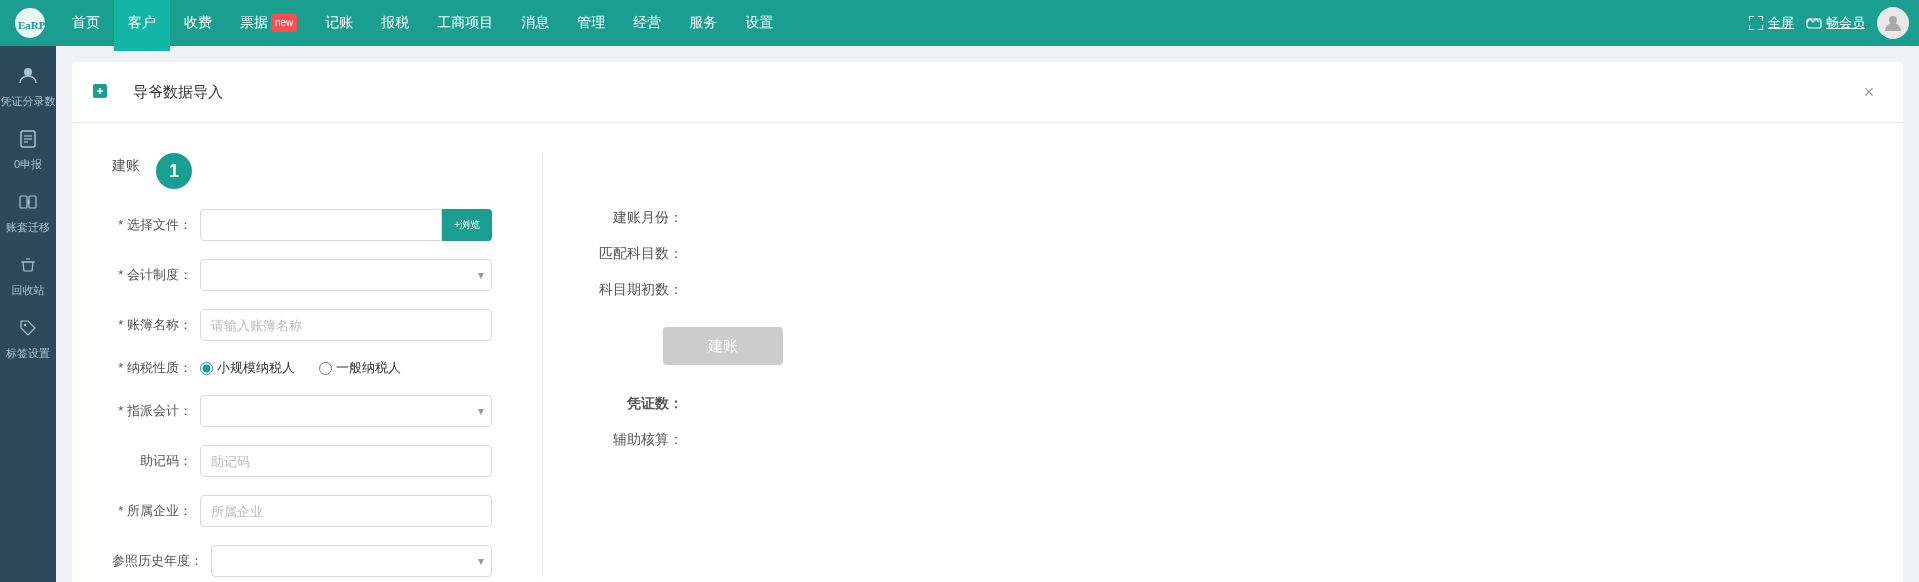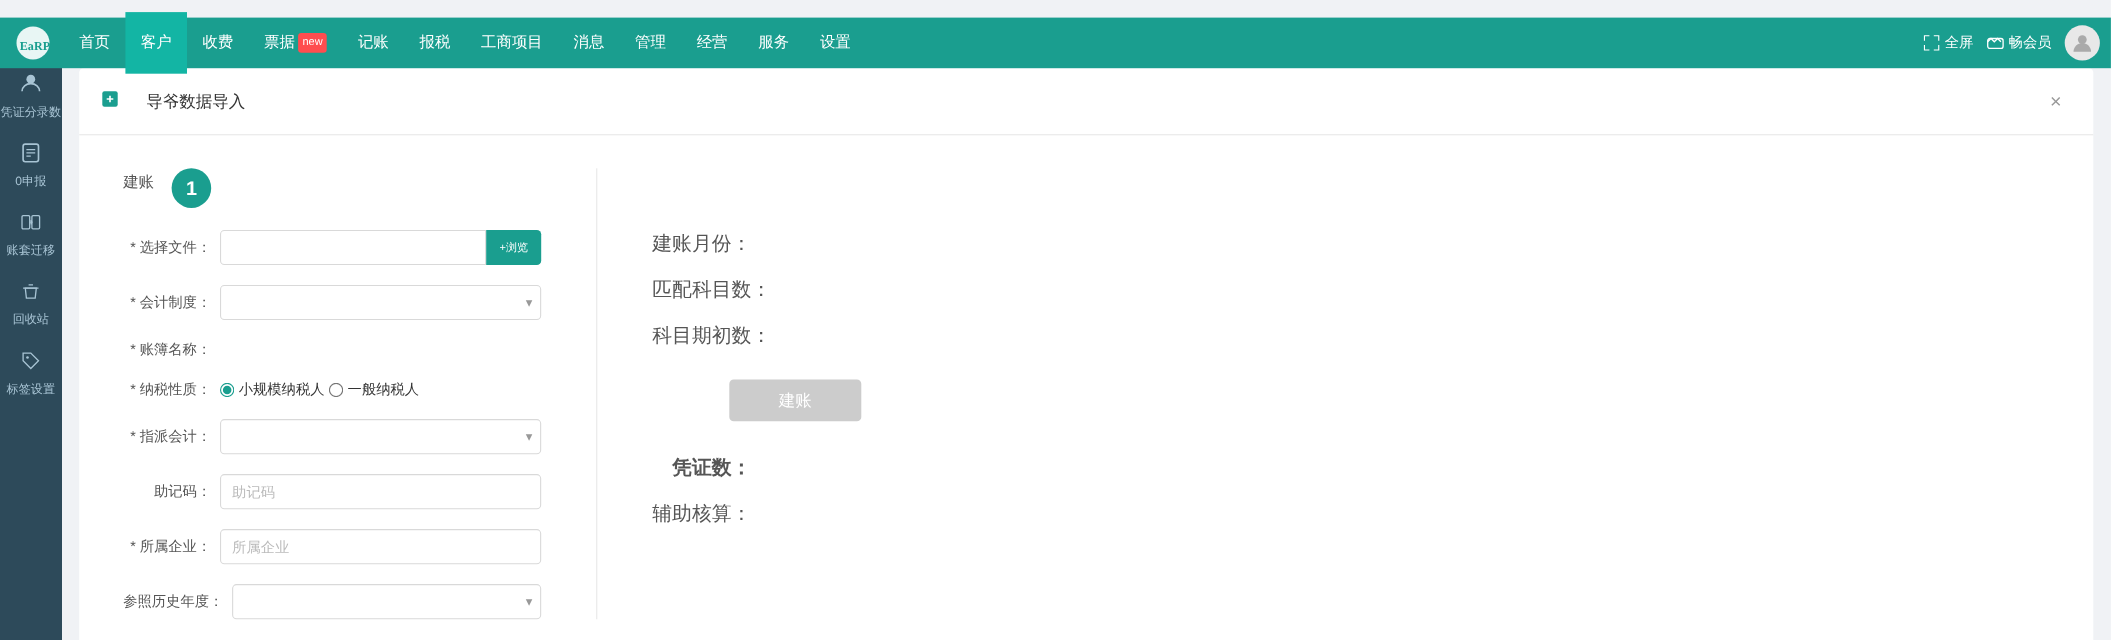--- a/index.html
+++ b/index.html
@@ -1,38 +1,38 @@
 <!DOCTYPE html>
 <html><head>
   <meta charset="utf-8">
   <style>
     * { box-sizing: border-box; margin: 0; padding: 0; }
     body { font-family: "Microsoft YaHei", "PingFang SC", sans-serif; font-size: 13px; background: #f0f2f5; color: #333; }
 
     
     .top-nav {
       display: flex; align-items: center; background: #1a9e8f; height: 46px; padding: 0 10px;
-      position: fixed; top: 16px; left: 0; right: 0; z-index: 100;
+      position: fixed; top: 0; left: 0; right: 0; z-index: 100;
     }
     .top-nav-logo {
       width: 40px; height: 40px; display: flex; align-items: center; justify-content: center;
       margin-right: 8px;
     }
     .top-nav-logo svg { width: 32px; height: 32px; }
     .nav-items { display: flex; align-items: center; flex: 1; }
     .nav-item {
       padding: 0 14px; height: 56px; display: flex; align-items: center; color: #fff;
       cursor: pointer; font-size: 14px; position: relative;
     }
     .nav-item.active { background: #13b5a4; }
     .nav-badge {
       background: #ff4d4f; color: #fff; font-size: 10px; padding: 2px 4px;
       border-radius: 3px; margin-left: 3px; line-height: 1.4;
     }
-    .top-nav-right { display: flex; align-items: center; gap: 12px; color: #fff; font-size: 13px; }
+    .top-nav-right { display: flex; align-items: center; gap: 12px; color: #fff; font-size: 13px; text-decoration: underline; }
     .top-nav-right span { cursor: pointer; display: flex; align-items: center; gap: 4px; }
     .avatar-circle {
       width: 32px; height: 32px; border-radius: 50%; background: #e8e8e8;
       display: flex; align-items: center; justify-content: center; cursor: pointer;
     }
 
     
     .sidebar {
       position: fixed; top: 46px; left: 0; width: 56px; bottom: 0;
       background: #2d4a5a; display: flex; flex-direction: column; align-items: center;
@@ -105,28 +105,28 @@
     .file-row { display: flex; align-items: center; gap: 0; }
     .file-input {
       flex: 1; height: 32px; border: 1px solid #d9d9d9; border-radius: 4px 0 0 4px;
       padding: 0 10px; font-size: 13px; outline: none; background: #fff;
     }
     .browse-btn {
       height: 32px; padding: 0 12px; background: #1a9e8f; color: #fff;
       border: none; border-radius: 0 4px 4px 0; cursor: pointer; font-size: 10px;
       white-space: nowrap;
     }
-    .radio-group { display: flex; align-items: flex-start; gap: 4px; }
+    .radio-group { display: flex; align-items: flex-start; gap: 24px; }
     .radio-item { display: flex; align-items: center; gap: 4px; cursor: pointer; font-size: 13px; }
     .radio-item input[type=radio] { accent-color: #1a9e8f; }
 
     
     .form-right { display: flex; flex-direction: column; gap: 0; min-width: 260px; padding-top: 56px; }
     .info-row { display: flex; align-items: center; gap: 8px; margin-bottom: 18px; }
-    .info-label { min-width: 90px; text-align: right; color: #555; font-size: 18px; flex-shrink: 0; }
+    .info-label { min-width: 90px; text-align: right; color: #555; font-size: 14px; flex-shrink: 0; }
     .info-value { flex: 1; font-size: 13px; color: #333; }
 
     
     .build-btn-wrap { display: flex; justify-content: center; margin-top: 10px; }
     .build-btn {
       width: 120px; height: 38px; background: #ccc; color: #fff; border: none;
       border-radius: 4px; font-size: 15px; cursor: not-allowed;
     }
 
     
@@ -274,20 +274,21 @@
                 <option value="small">小企业会计准则</option>
                 <option value="general">企业会计准则</option>
                 <option value="gov">行政事业单位</option>
               </select>
               <span class="form-select-arrow">▾</span>
             </div>
           </div>
 
           <div class="form-row">
             <span class="form-label">* 账簿名称：</span>
+            <input class="form-input" type="text" placeholder="请输入账簿名称" style="">
           </div>
 
           <div class="form-row">
             <span class="form-label">* 纳税性质：</span>
             <div class="radio-group">
               <label class="radio-item">
                 <input type="radio" name="tax" value="small" checked="" style="">
                 <span>小规模纳税人</span>
               </label>
               <label class="radio-item">

